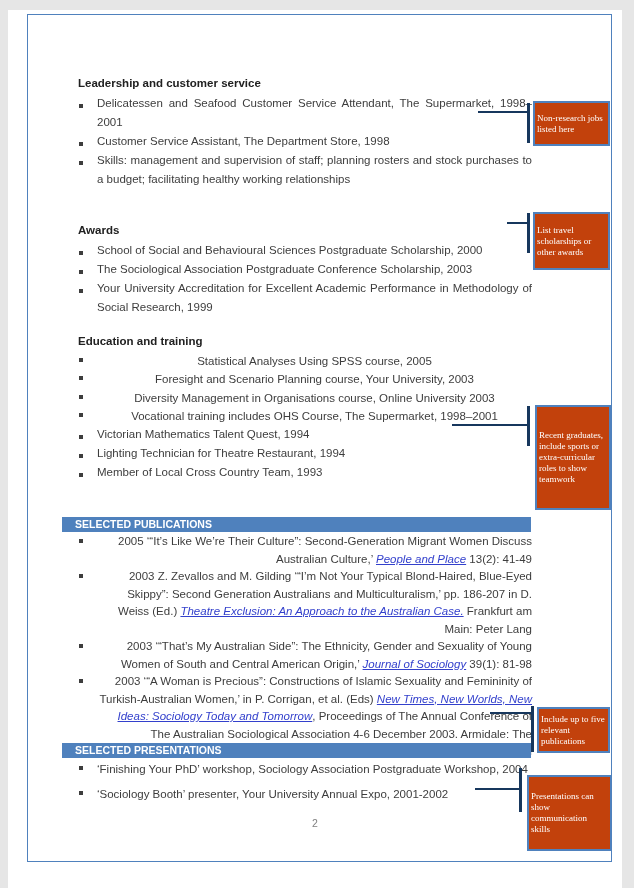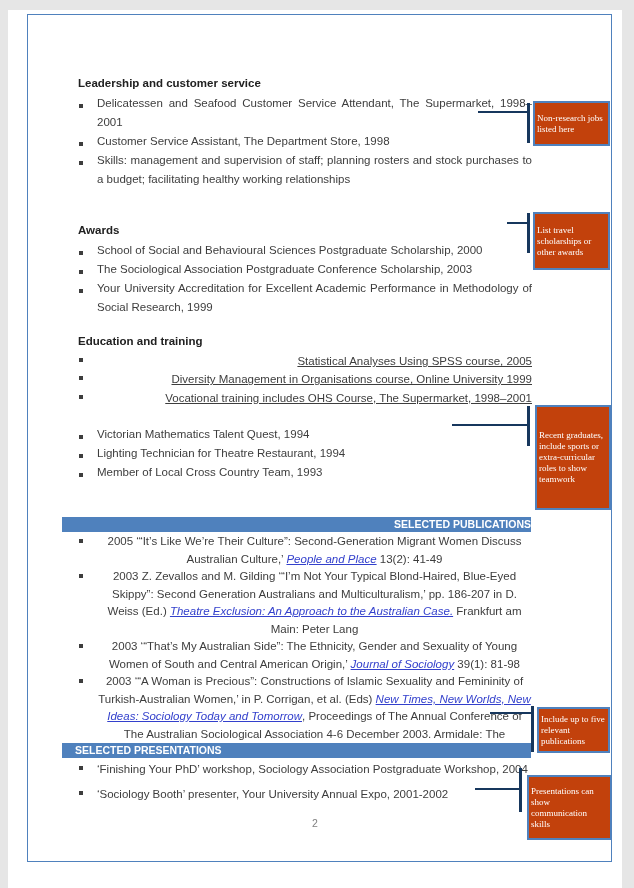--- a/index.html
+++ b/index.html
@@ -14,51 +14,51 @@
 
   
   .sec { position:absolute; left:62px; width:470px; color:#3d3d3d; font-size:11.5px; }
   .sec h4 { margin:12px 0 4px 16px; font-size:11.5px; line-height:14px; font-weight:bold; color:#212121; }
   ul { list-style:none; margin:0; padding:0; }
   li { position:relative; padding-left:35px; }
   .sec li { line-height:19px; text-align:justify; }
   li::before { content:""; position:absolute; left:17px; width:4px; height:4px; background:#3d3d3d; }
   .bullet-low li::before { top:10px; width:3.5px; height:3.5px; }
   .bullet-sq  li::before { top:6px; }
-  .sec-education li { line-height:18.3px; text-align:right;text-decoration:underline; }
+  .sec-education li { line-height:18.3px; text-align:center; }
 
   .sec-leadership { top:64px; }
   .sec-awards     { top:211px; }
   .sec-education  { top:322px; }
   .sec-teamwork   { top:425px; }
 
   .banner { position:absolute; left:62px; width:469px; height:15px; background:#4f81bd;
             color:#ffffff; font-size:10.5px; font-weight:bold; line-height:15px; padding-left:13px; }
-  .banner-pubs { top:517px;text-align:right; }
+  .banner-pubs { top:517px; }
   .banner-pres { top:743px; }
 
   .pubs { top:533px; }
-  .pubs li { line-height:17.5px; text-align:center; }
+  .pubs li { line-height:17.5px; text-align:right; }
   .pres { top:760px; }
   .pres li { line-height:19px; margin-bottom:6px; text-align:left; }
 
   .doclink { color:#3340cc; font-style:italic; text-decoration:underline; }
 
   .pagenum { position:absolute; left:8px; top:817px; width:614px; text-align:center;
              color:#808080; font-size:10.5px; }
 
   
   .callout { position:absolute; background:#c2410c; border:2px solid #4f81bd;
              color:#ffffff; font-family:"Liberation Serif", serif; font-size:9px; line-height:11px;
              display:flex; align-items:center; justify-content:center; text-align:left; padding:2px; }
   .co1 { left:533px; top:101px; width:77px; height:45px; }
   .co2 { left:533px; top:212px; width:77px; height:58px; }
   .co3 { left:535px; top:405px; width:76px; height:105px; }
   .co4 { left:537px; top:707px; width:73px; height:46px; }
-  .co5 { left:527px; top:775px; width:85px; height:65px; }
+  .co5 { left:527px; top:775px; width:85px; height:76px; }
 
   
   .cn { position:absolute; background:#17375d; }
   .cn1h { left:478px; top:111px; width:50px; height:2px; }
   .cn1v { left:527px; top:103px; width:3px; height:40px; }
   .cn2h { left:507px; top:222px; width:21px; height:2px; }
   .cn2v { left:527px; top:213px; width:3px; height:40px; }
   .cn3h { left:452px; top:424px; width:76px; height:2px; }
   .cn3v { left:527px; top:406px; width:3px; height:40px; }
   .cn4h { left:490px; top:712px; width:43px; height:2px; }
@@ -87,21 +87,22 @@
       <li>School of Social and Behavioural Sciences Postgraduate Scholarship, 2000</li>
       <li>The Sociological Association Postgraduate Conference Scholarship, 2003</li>
       <li>Your University Accreditation for Excellent Academic Performance in Methodology of Social Research, 1999</li>
     </ul>
 </div>
 
 <div class="sec sec-education">
   <h4>Education and training</h4>
   <ul class="bullet-sq">
       <li>Statistical Analyses Using SPSS course, 2005</li>
-      <li>Diversity Management in Organisations course, Online University 1999</li>
+      <li>Foresight and Scenario Planning course, Your University, 2003</li>
+      <li>Diversity Management in Organisations course, Online University 2003</li>
       <li>Vocational training includes OHS Course, The Supermarket, 1998–2001</li>
     </ul>
 </div>
 
 <div class="sec sec-teamwork">
   <ul class="bullet-low">
       <li>Victorian Mathematics Talent Quest, 1994</li>
       <li>Lighting Technician for Theatre Restaurant, 1994</li>
       <li>Member of Local Cross Country Team, 1993</li>
     </ul>

